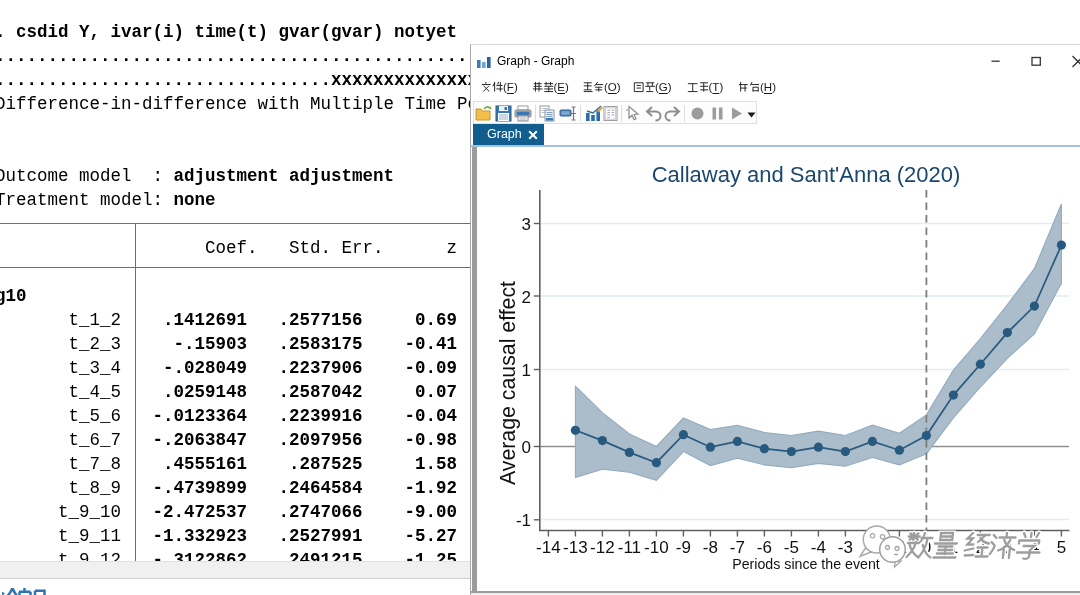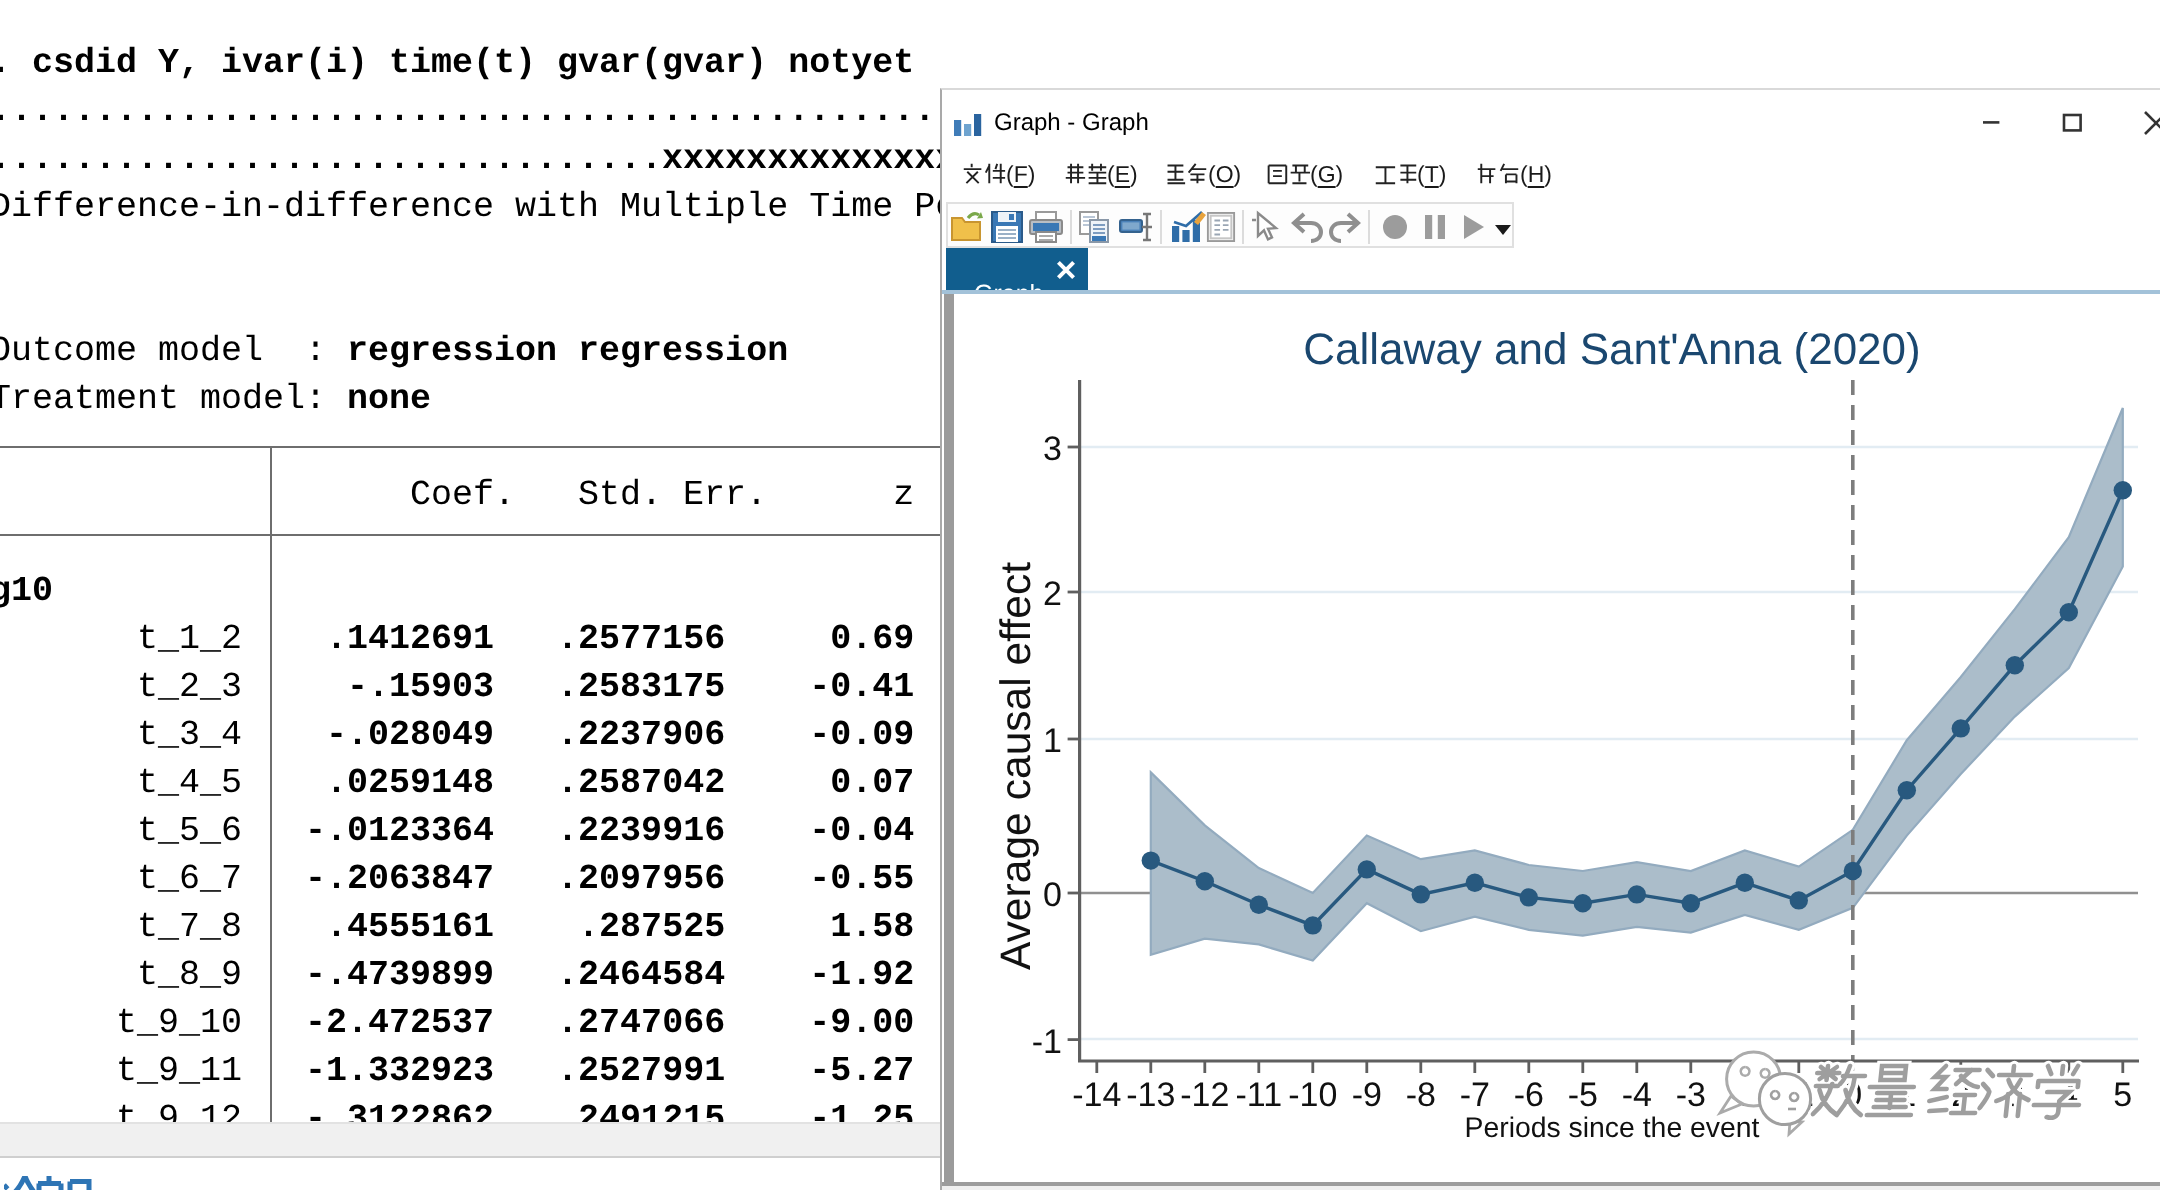--- a/index.html
+++ b/index.html
@@ -28,32 +28,32 @@
 #statusbar{position:absolute;left:0;top:546px;width:100%;height:6px;background:#efefef;
   border-top:2.2px solid #9c9c9c;box-sizing:border-box;}
 #gsvg{position:absolute;left:470px;top:148px;}
 </style></head><body>
 <pre id="stata"><b>. csdid Y, ivar(i) time(t) gvar(gvar) notyet</b>
 <b>..............................................</b>
 <b>................................xxxxxxxxxxxxxx</b>
 Difference-in-difference with Multiple Time Periods
 
 
-Outcome model  : <b>regression regression</b>
+Outcome model  : <b>adjustment adjustment</b>
 Treatment model: <b>none</b>
 
                     Coef.   Std. Err.      z
 
 <b>g10</b>
        t_1_2 <b>   .1412691   .2577156     0.69</b>
        t_2_3 <b>    -.15903   .2583175    -0.41</b>
        t_3_4 <b>   -.028049   .2237906    -0.09</b>
        t_4_5 <b>   .0259148   .2587042     0.07</b>
        t_5_6 <b>  -.0123364   .2239916    -0.04</b>
-       t_6_7 <b>  -.2063847   .2097956    -0.55</b>
+       t_6_7 <b>  -.2063847   .2097956    -0.98</b>
        t_7_8 <b>   .4555161    .287525     1.58</b>
        t_8_9 <b>  -.4739899   .2464584    -1.92</b>
       t_9_10 <b>  -2.472537   .2747066    -9.00</b>
       t_9_11 <b>  -1.332923   .2527991    -5.27</b>
       t_9_12 <b>  -.3122862   .2491215    -1.25</b></pre>
 <div class="hl" style="top:223px"></div>
 <div class="hl" style="top:267px"></div>
 <div id="vline"></div>
 <div id="hscroll"></div>
 <div id="bluetxt">
@@ -188,21 +188,21 @@
       </svg>
     <svg style="position:absolute;left:255px;top:4px" width="15" height="15" viewBox="0 0 15 15">
         <path d="M3 1.5v12l10-6z" fill="#9c9c9c"></path>
       </svg>
     <svg style="position:absolute;left:273px;top:10px" width="9" height="6" viewBox="0 0 9 6">
         <path d="M0.5 0.5h8L4.5 5.5z" fill="#1a1a1a"></path>
       </svg>
   </div>
   <div id="tabrow">
     <div id="tab">
-        <span style="position:absolute;left:14px;top:16px;">Graph</span>
+        <span style="position:absolute;left:14px;top:3px;">Graph</span>
       <svg style="position:absolute;left:55px;top:6px" width="10" height="10" viewBox="0 0 10 10">
           <path d="M1.2 1.2 L8.8 8.8 M8.8 1.2 L1.2 8.8" stroke="#fff" stroke-width="2"></path>
         </svg>
       </div>
     <div id="tabline"></div>
   </div>
   <div id="graphedge"></div>
   <div id="statusbar"></div>
 </div>
 <svg id="gsvg" width="609" height="439" viewBox="471 148 609 439">

